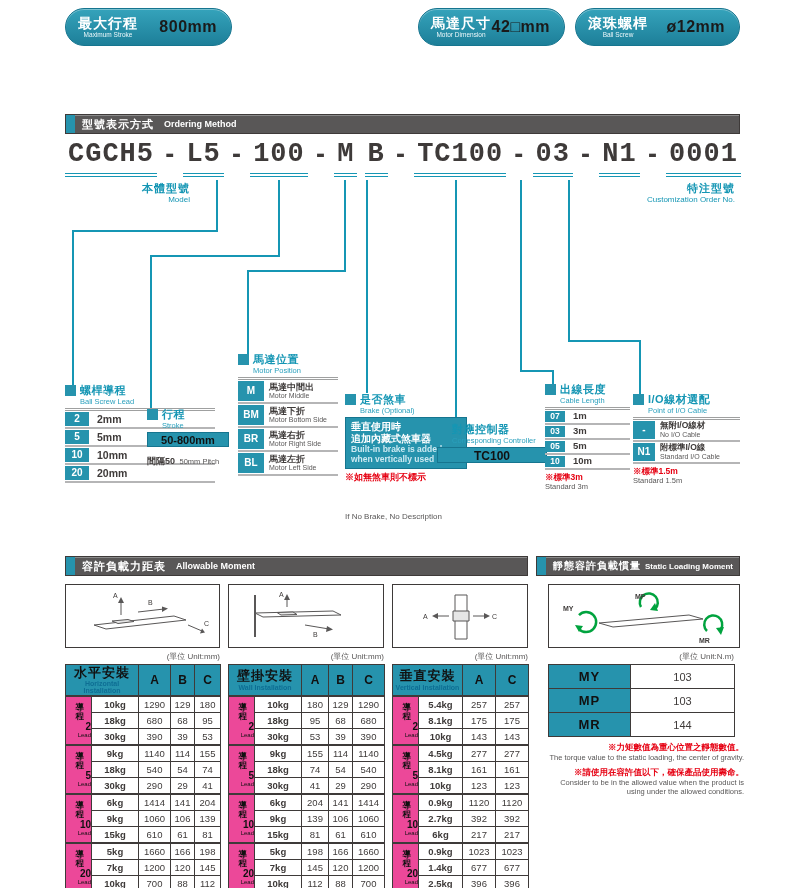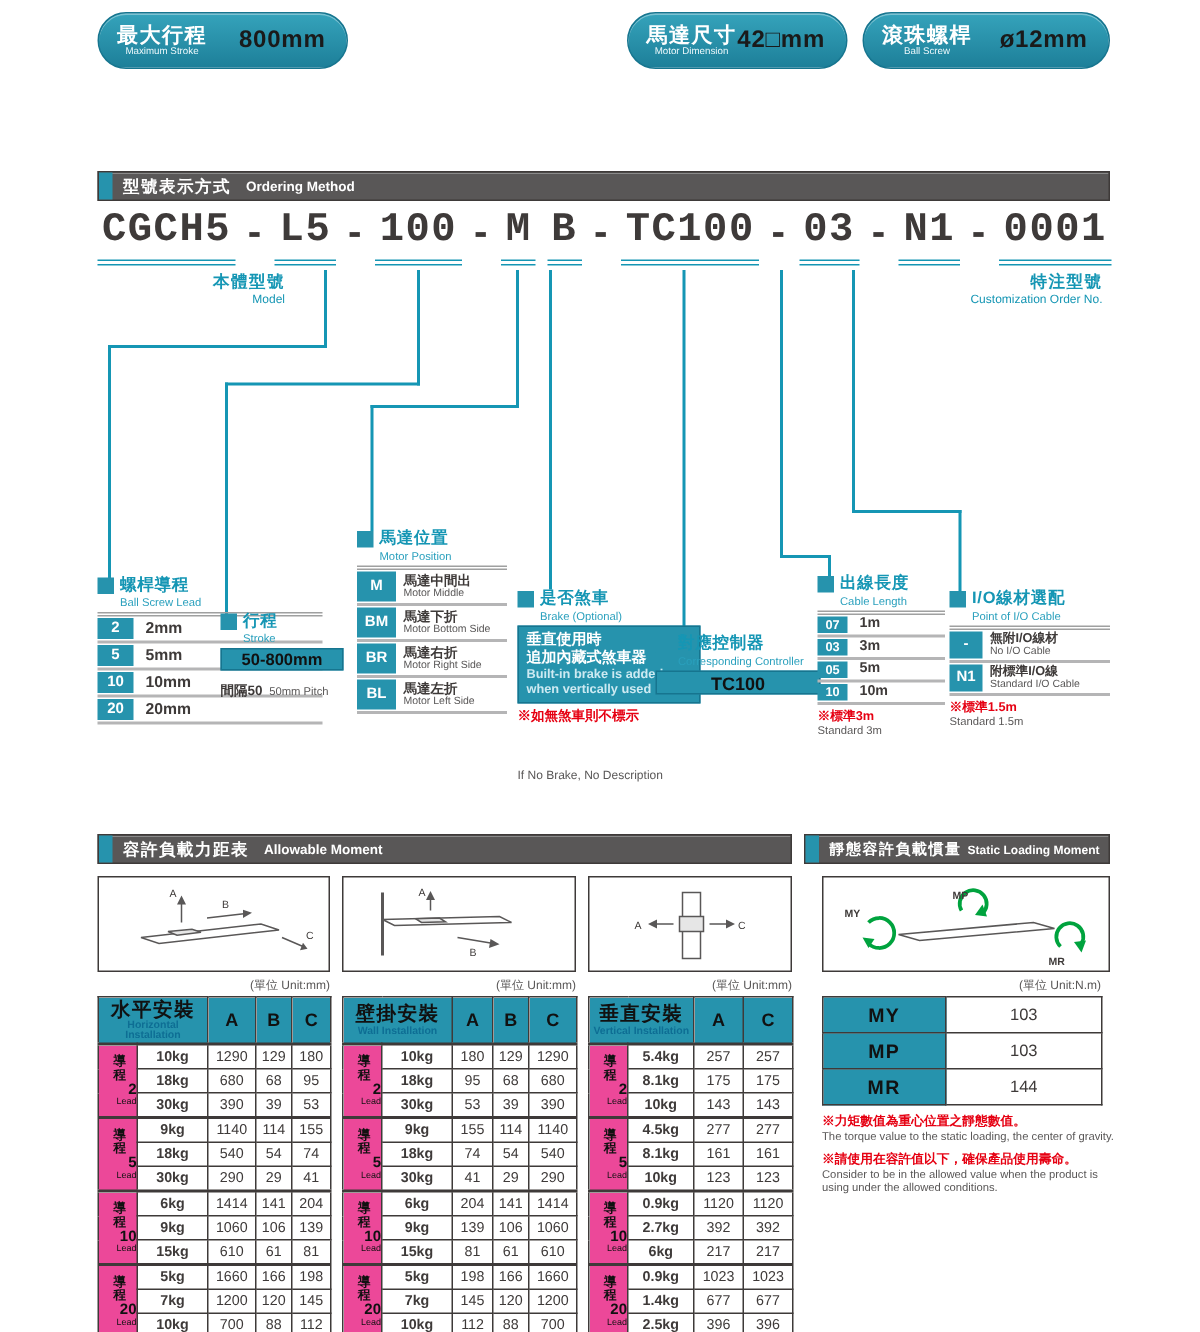--- a/index.html
+++ b/index.html
@@ -747,21 +747,21 @@
     <tr>
           <td class="lab">MP</td>
           <td class="val">103</td>
         </tr>
     <tr>
           <td class="lab">MR</td>
           <td class="val">144</td>
         </tr>
   </tbody>
     </table>
-  <div class="snotes" style="left:548px;top:742px;width:196px;">
+  <div class="snotes" style="left:548px;top:742px;width:196px;text-align:right;">
     <div class="snote">
       <span class="nzh">※力矩數值為重心位置之靜態數值。</span>
       <span class="nen">The torque value to the static loading, the center of gravity.</span>
     </div>
     <div class="snote">
       <span class="nzh">※請使用在容許值以下，確保產品使用壽命。</span>
       <span class="nen">Consider to be in the allowed value when the product is using under the allowed conditions.</span>
     </div>
   </div>
 

